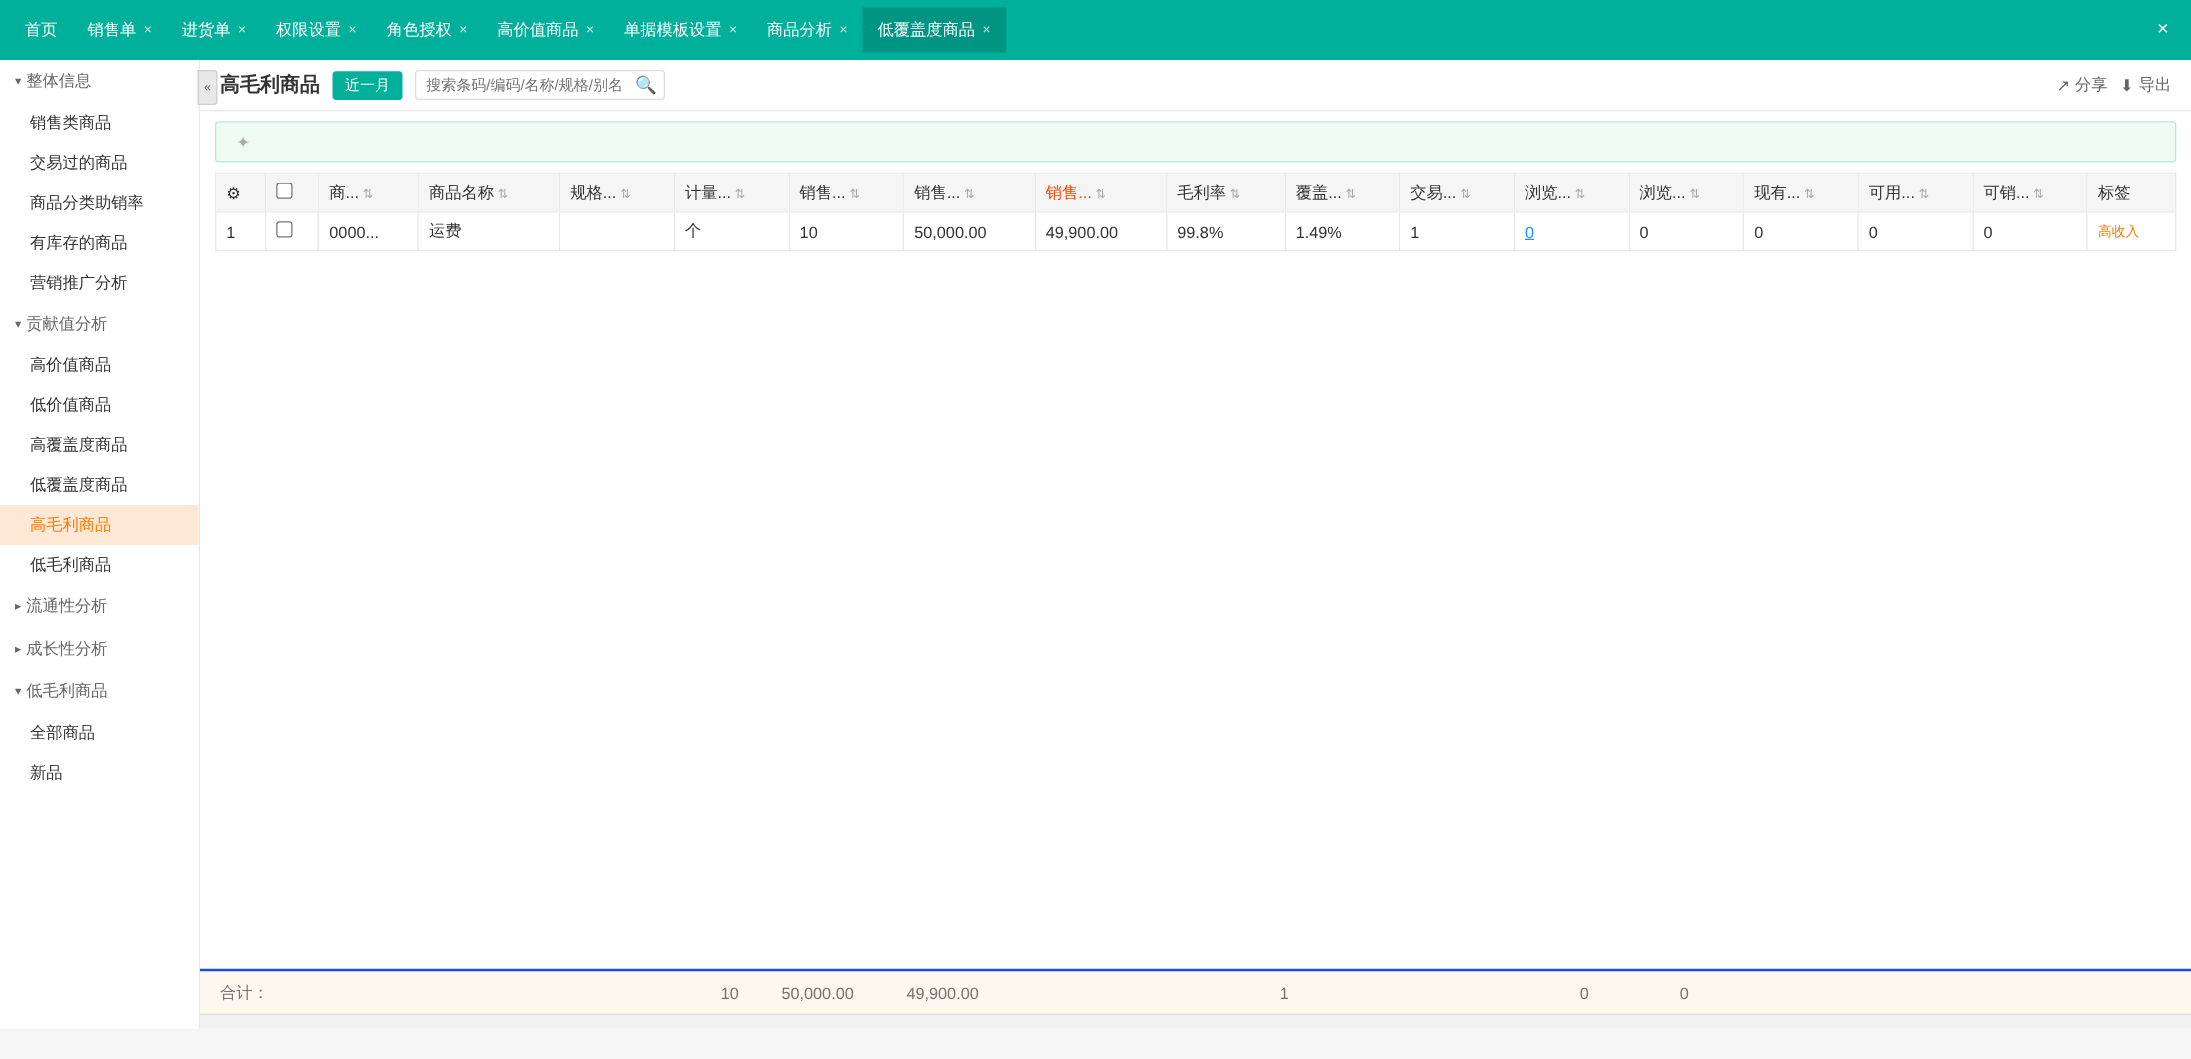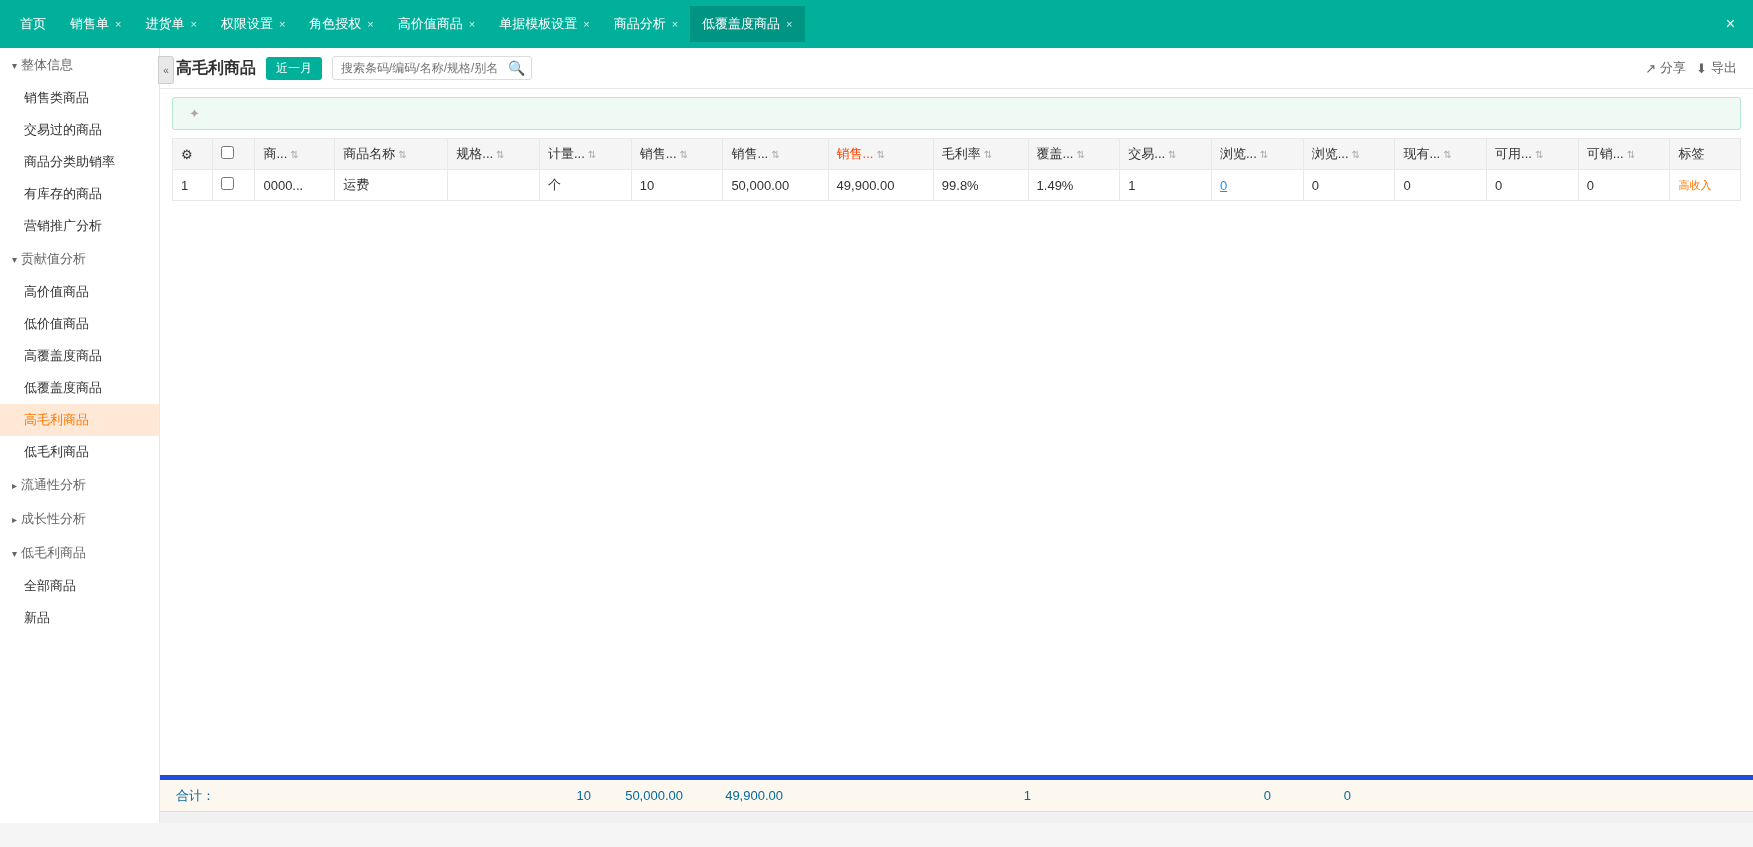--- a/index.html
+++ b/index.html
@@ -181,26 +181,26 @@
       white-space: nowrap;
     }
     .tag-high { color: #ff7700; font-size: 11px; margin-top: 34px; }
     .link-style { color: #1890ff; text-decoration: underline; cursor: pointer; }
     .sort-icon { color: #aaa; margin-left: 3px; font-size: 10px; }
 
     
     .table-footer {
       height: 36px;
       background: #fdf8ef;
-      border-top: 5px solid #1d4ed8;
+      border-top: 2px solid #1d4ed8;
       display: flex;
       align-items: center;
       padding: 0 16px;
       font-size: 12px;
-      color: #0369a1;
+      color: #737373;
       flex-shrink: 0;
     }
 
     
     .bottom-scrollbar {
       height: 12px;
       background: #f0f0f0;
       border-top: 1px solid #ddd;
     }
 

